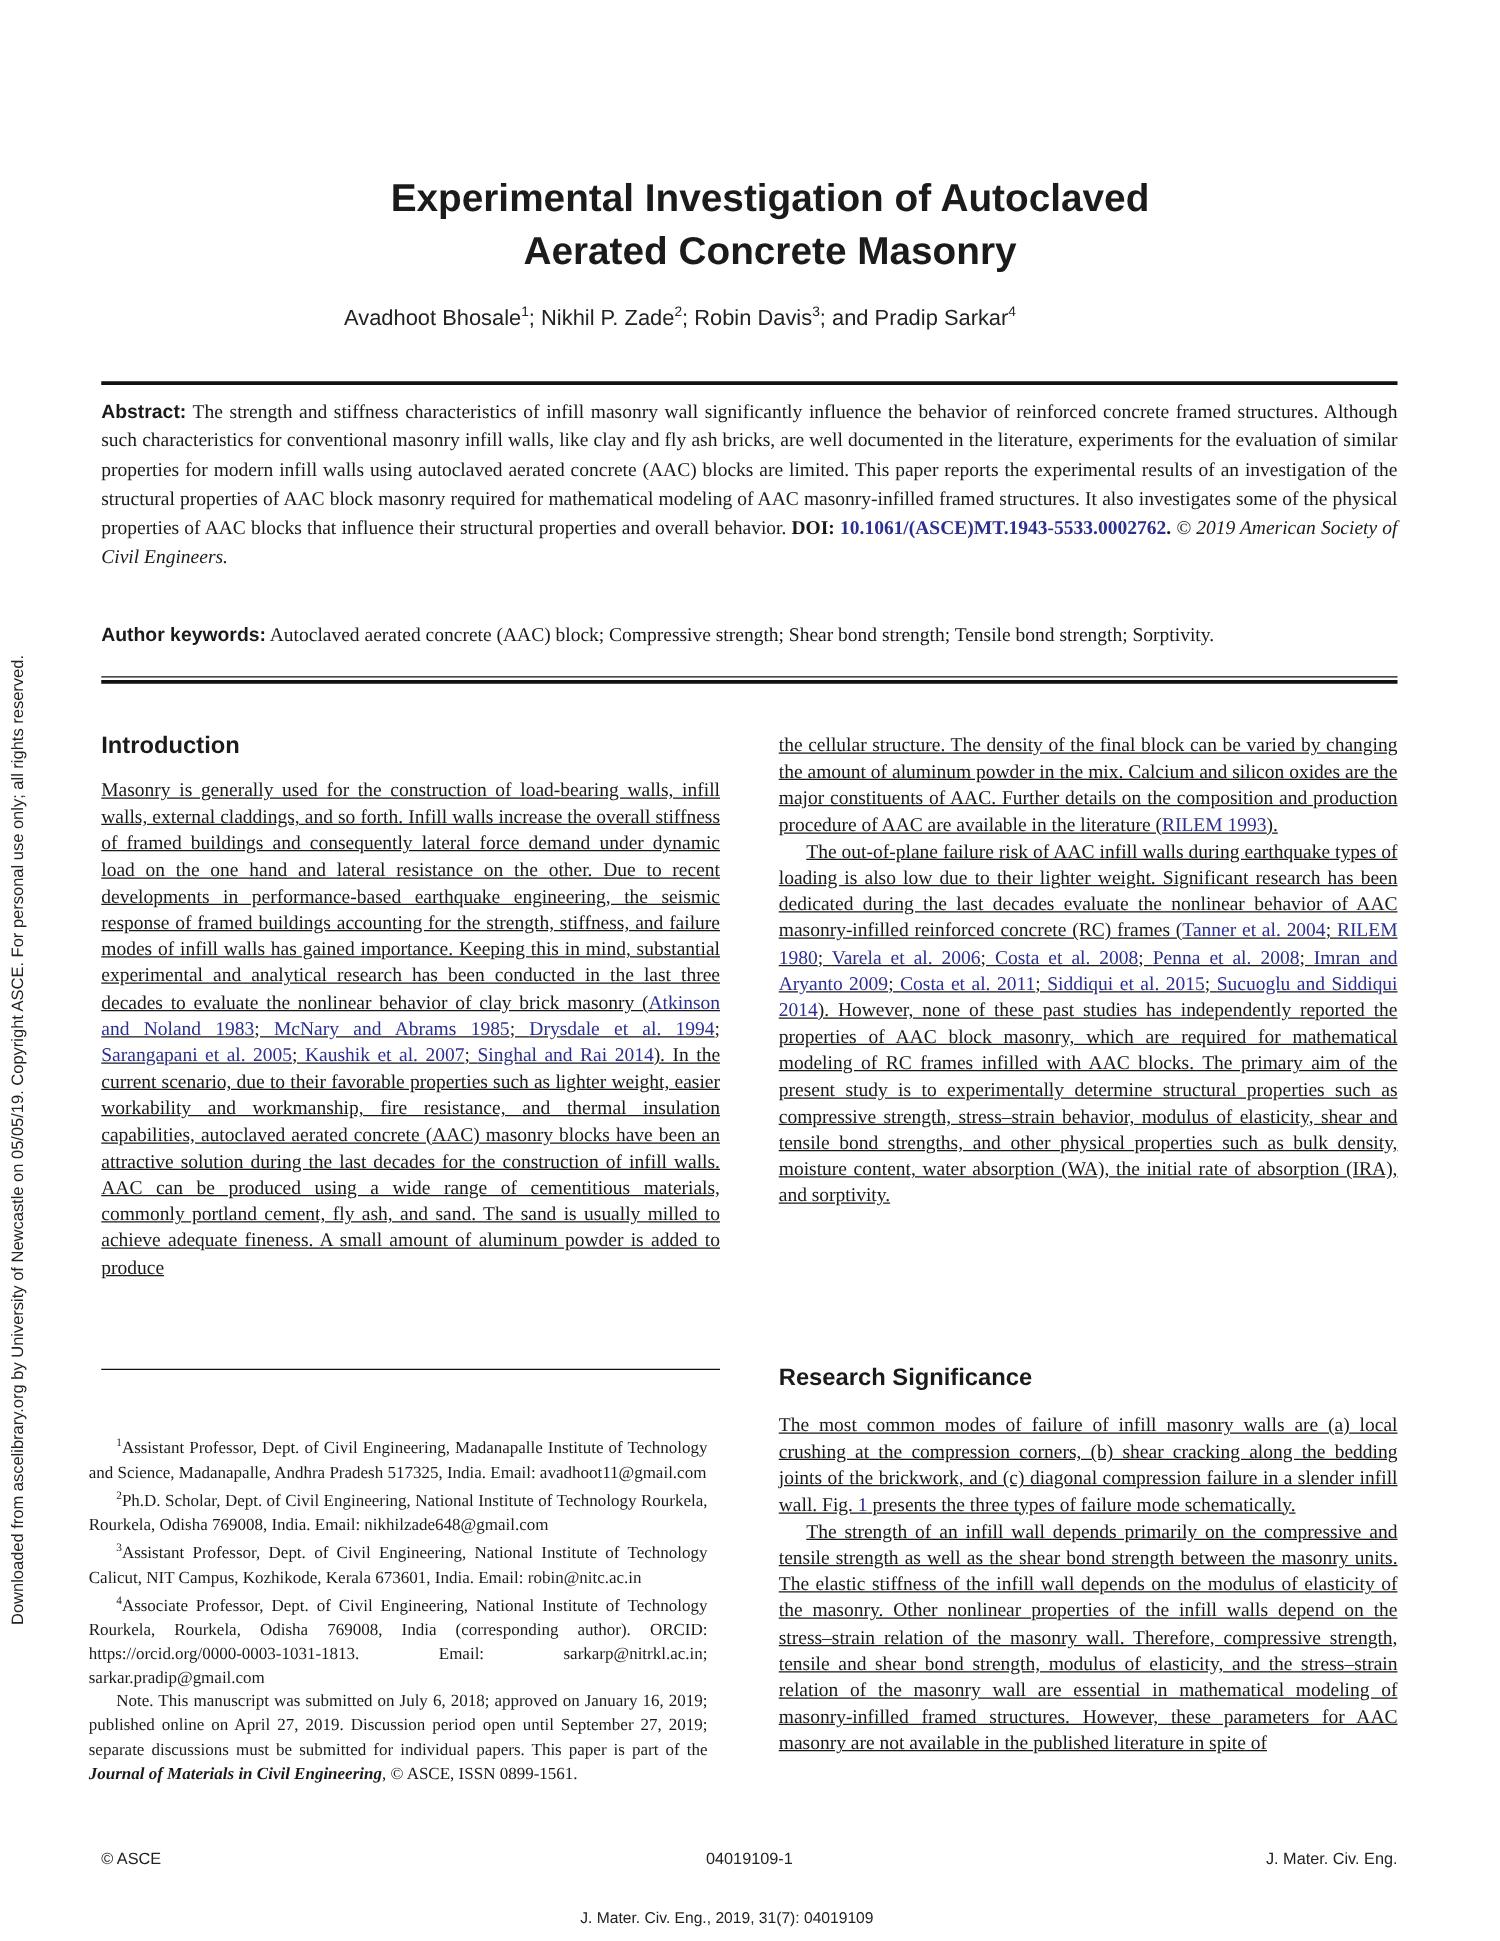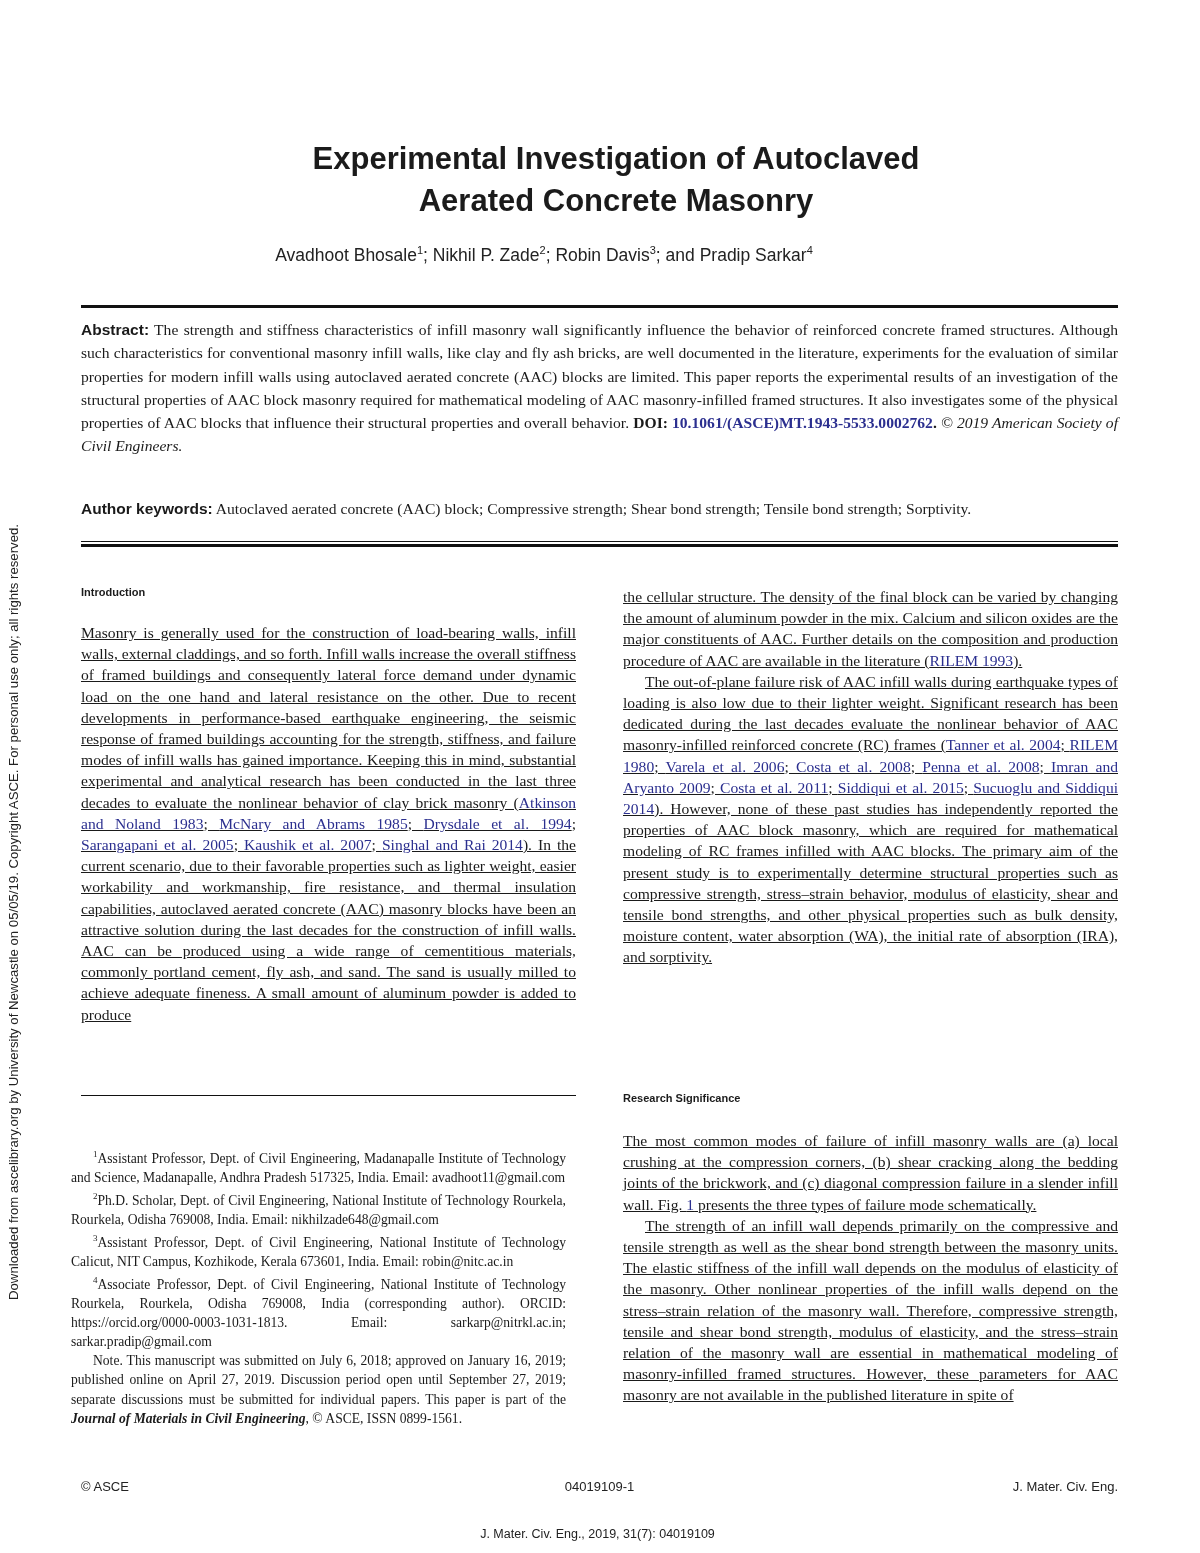--- a/index.html
+++ b/index.html
@@ -26,40 +26,40 @@
     font-family: "Liberation Serif", serif; font-size: 15.6px; line-height: 23.3px; text-align: justify;
   }
   #abstract .lbl, #keywords .lbl { font-family: "Liberation Sans", sans-serif; font-weight: bold; font-size: 15.5px; }
   #keywords {
     position: absolute; left: 81px; top: 497px; width: 1037px;
     font-family: "Liberation Serif", serif; font-size: 15.6px; line-height: 23px; text-align: justify;
   }
   .col { position: absolute; font-family: "Liberation Serif", serif; font-size: 15.6px; line-height: 21.2px; text-align: justify; hyphens: none; text-decoration: underline; }
   #col-left { left: 81px; top: 622px; width: 495px; }
   #col-right { left: 623px; top: 586px; width: 495px; }
-  .heading { position: absolute; font-family: "Liberation Sans", sans-serif; font-weight: bold; font-size: 11px; color: #1b1b1b; }
+  .heading { position: absolute; font-family: "Liberation Sans", sans-serif; font-weight: bold; font-size: 19px; color: #1b1b1b; }
   .col p { margin: 0; }
   .indent { text-indent: 22px; }
   #footnote-rule { position: absolute; left: 81px; top: 1095px; width: 495px; height: 1px; background: #111; }
   #footnotes {
     position: absolute; left: 71px; top: 1100px; width: 495px;
     font-family: "Liberation Serif", serif; font-size: 13.6px; line-height: 19.2px; text-align: justify; margin-top: 45px;
   }
   #footnotes p { margin: 0; text-indent: 22px; }
   #footnotes sup { font-size: 9px; }
   #footer {
     position: absolute; left: 81px; top: 1479px; width: 1037px; height: 20px;
     font-family: "Liberation Sans", sans-serif; font-size: 13px; color: #222;
   }
   #footer .l { position: absolute; left: 0; }
   #footer .c { position: absolute; left: 0; width: 1037px; text-align: center; }
   #footer .r { position: absolute; right: 0; }
   #citation {
     position: absolute; left: 0; top: 1527px; width: 1163px; text-align: center;
-    font-family: "Liberation Sans", sans-serif; font-size: 12.5px; color: #222; padding-left: 16px;
+    font-family: "Liberation Sans", sans-serif; font-size: 12.5px; color: #222;
   }
   i.it { font-style: italic; }
   b.bi { font-weight: bold; font-style: italic; }
 </style>
 </head>
 <body>
 
 <div id="side-note">Downloaded from ascelibrary.org by University of Newcastle on 05/05/19. Copyright ASCE. For personal use only; all rights reserved.</div>
 
 <div id="title">

